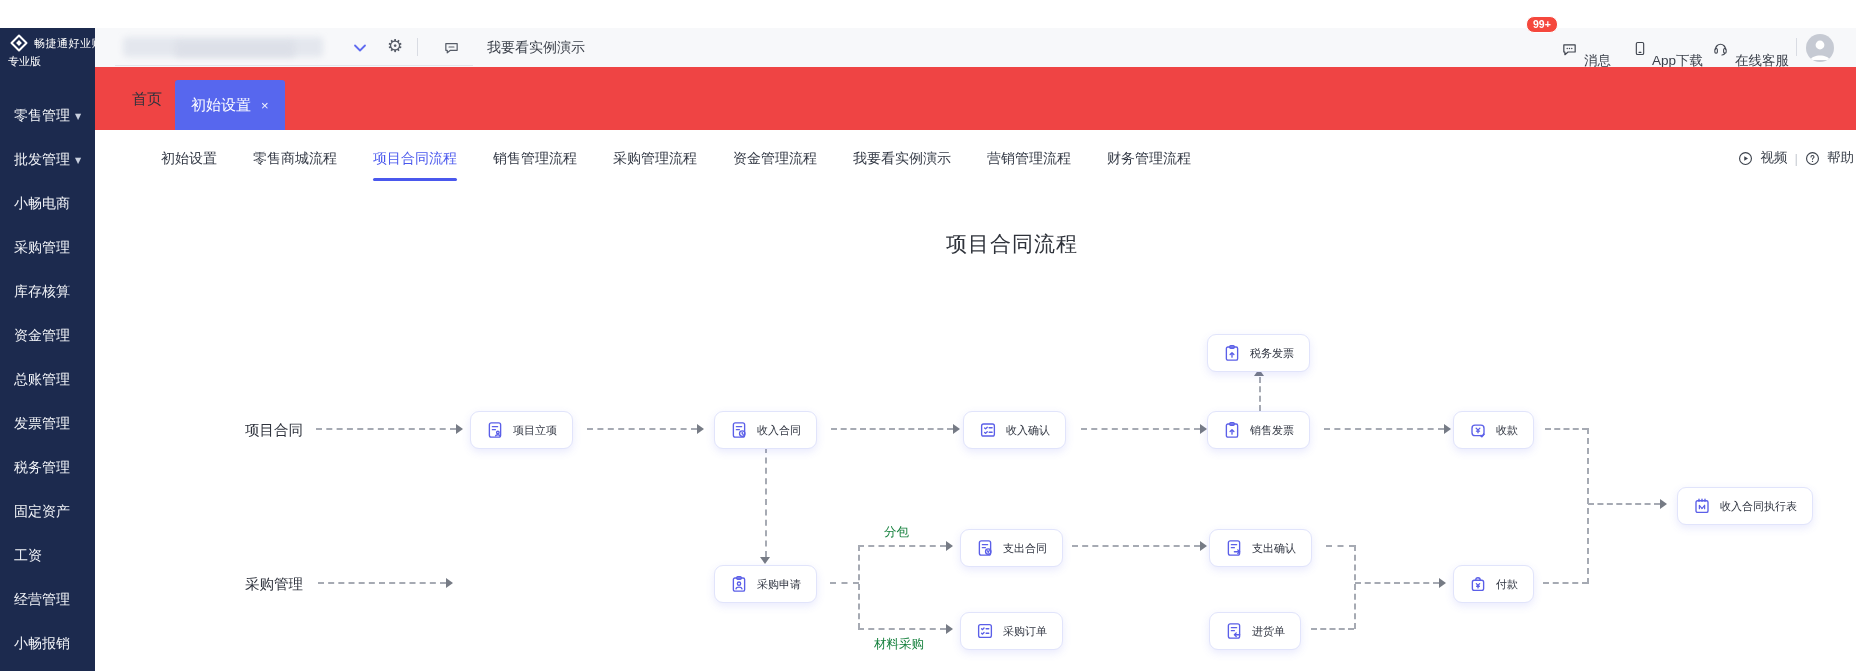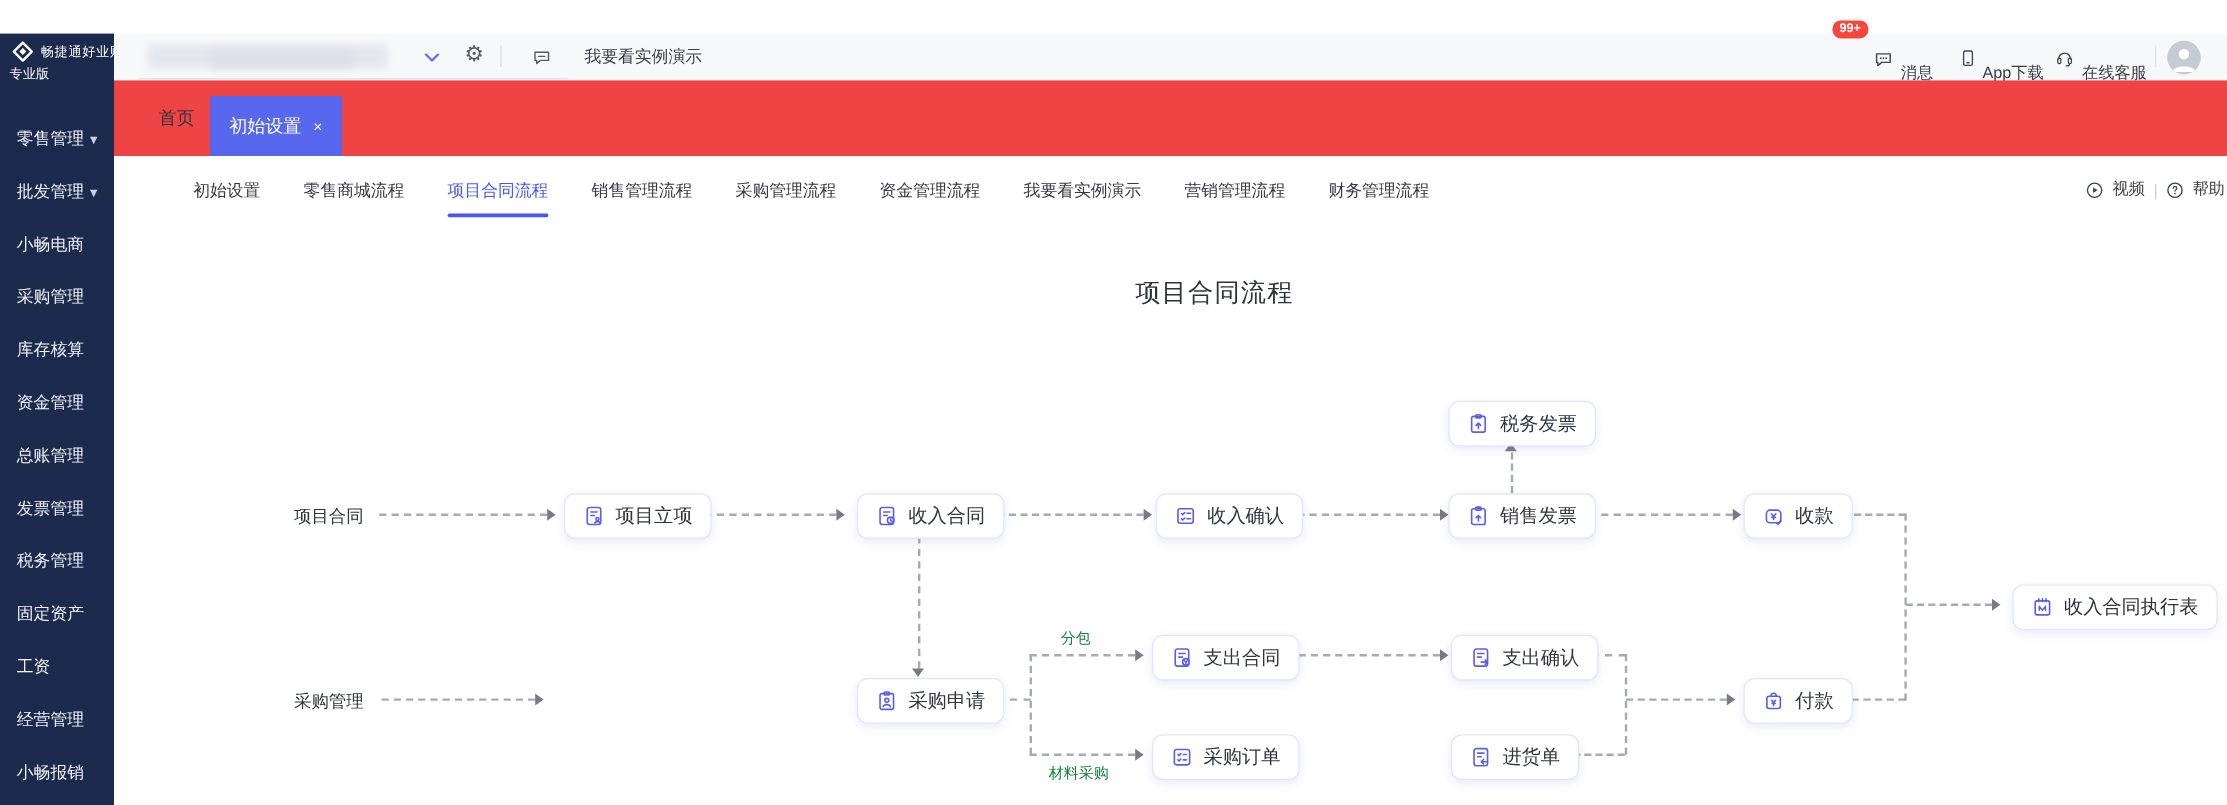--- a/index.html
+++ b/index.html
@@ -45,21 +45,21 @@
   .ctools{position:absolute;right:2px;top:0;height:56px;display:flex;align-items:center;gap:7px;
           font-size:13.5px;color:#3c424c;}
   .ctools .sep{color:#c9cdd4;}
   .flow-title{position:absolute;left:917px;top:100px;transform:translateX(-50%);
               font-size:21px;font-weight:500;color:#2e323a;letter-spacing:1px;}
   .lane{position:absolute;font-size:14.5px;color:#2e323c;}
   .blabel{position:absolute;font-size:12.5px;color:#15803d;}
   
   .fnode{position:absolute;height:36px;display:inline-flex;align-items:center;gap:9px;padding:0 15px;
          background:#fff;border:1px solid #e1e4fb;border-radius:9px;
-         box-shadow:0 3px 8px rgba(97,104,238,.14);font-size:16px;color:#303541;cursor:pointer;white-space:nowrap;}
+         box-shadow:0 3px 8px rgba(97,104,238,.14);font-size:11px;color:#303541;cursor:pointer;white-space:nowrap;}
   .nicon{display:flex;color:#5b5fe8;}
   
   .hl{position:absolute;height:0;border-top:2px dashed #a6aab3;}
   .vl{position:absolute;width:0;border-left:2px dashed #a6aab3;}
   .ar{position:absolute;width:0;height:0;}
   .ar.r{border-top:5px solid transparent;border-bottom:5px solid transparent;border-left:7px solid #767b85;}
   .ar.u{border-left:5px solid transparent;border-right:5px solid transparent;border-bottom:7px solid #767b85;}
   .ar.d{border-left:5px solid transparent;border-right:5px solid transparent;border-top:7px solid #767b85;}
   svg{display:block;}
 </style>

